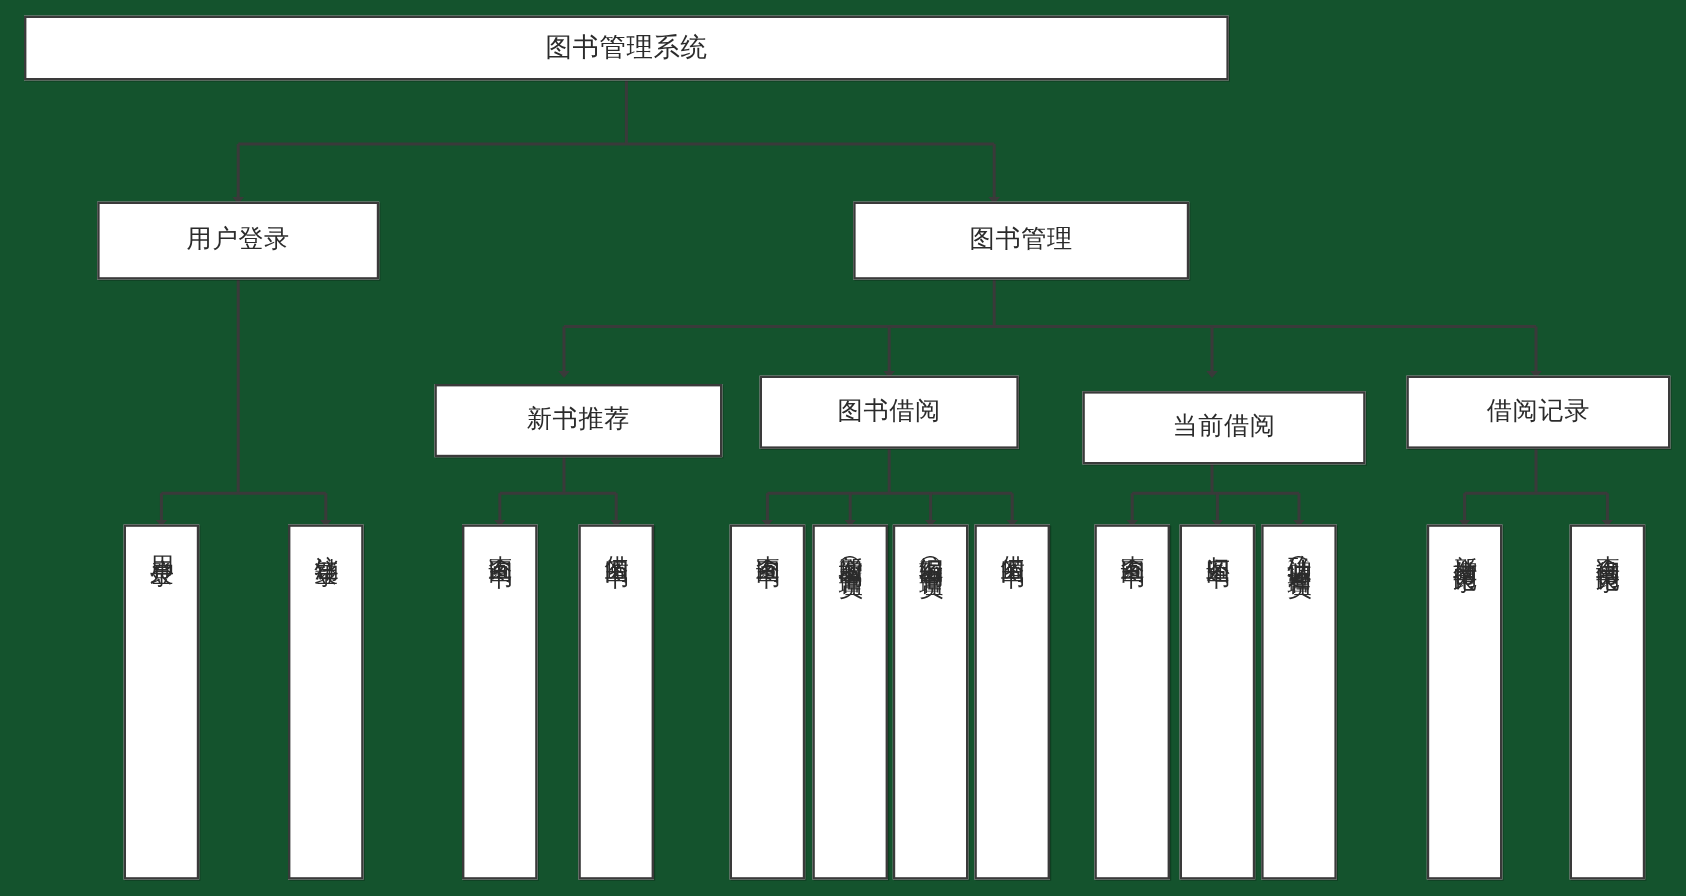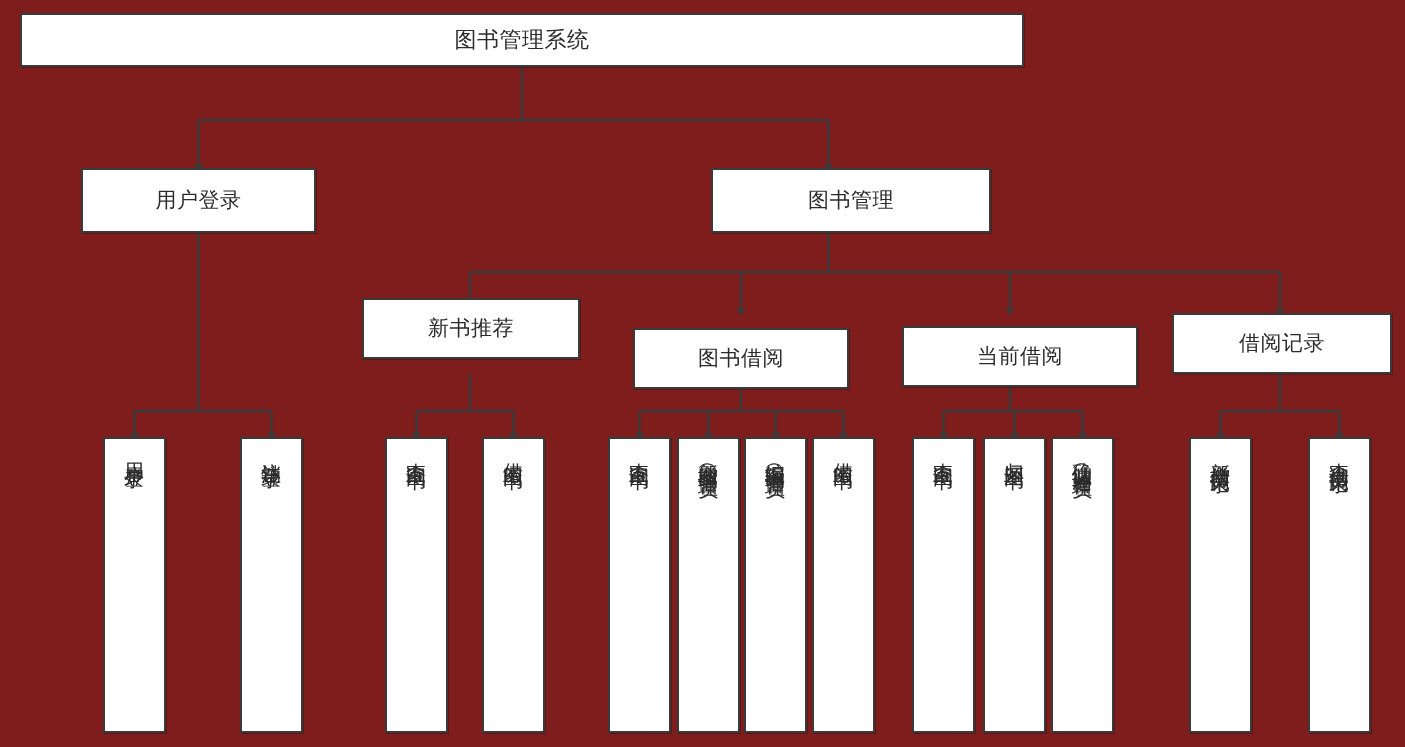--- a/index.html
+++ b/index.html
@@ -7,21 +7,21 @@
     padding: 0;
     background: #ffffff;
   }
   body {
     font-family: "Liberation Sans", "DejaVu Sans", sans-serif;
   }
   #diagram-root {
     position: relative;
     width: 1405px;
     height: 747px;
-    background: #7f1d1d;
+    background: #14532d;
     overflow: hidden;
   }
   svg.edges {
     position: absolute;
     left: 0;
     top: 0;
     width: 1405px;
     height: 747px;
   }
   .node {
@@ -117,24 +117,24 @@
   <div id="node-layer">
       <div class="node horizontal root" style="left: 20px; top: 13px; width: 1004px; height: 54px;">
         <span class="node-label">图书管理系统</span>
       </div>
       <div class="node horizontal" style="left: 81px; top: 168px; width: 235px; height: 65px;">
         <span class="node-label">用户登录</span>
       </div>
       <div class="node horizontal" style="left: 711px; top: 168px; width: 280px; height: 65px;">
         <span class="node-label">图书管理</span>
       </div>
-      <div class="node horizontal" style="left: 362px; top: 298px; width: 218px; height: 61px;">
+      <div class="node horizontal" style="left: 362px; top: 320px; width: 240px; height: 61px;">
         <span class="node-label">新书推荐</span>
       </div>
-      <div class="node horizontal" style="left: 633px; top: 313px; width: 216px; height: 61px; margin-top: 15px;">
+      <div class="node horizontal" style="left: 633px; top: 313px; width: 216px; height: 61px;">
         <span class="node-label">图书借阅</span>
       </div>
       <div class="node horizontal" style="left: 902px; top: 326px; width: 236px; height: 61px;">
         <span class="node-label">当前借阅</span>
       </div>
       <div class="node horizontal" style="left: 1172px; top: 313px; width: 220px; height: 61px;">
         <span class="node-label">借阅记录</span>
       </div>
       <div class="node vertical" style="left: 103px; top: 437px; width: 63px; height: 296px;">
         <span class="node-label">用户登录</span>

